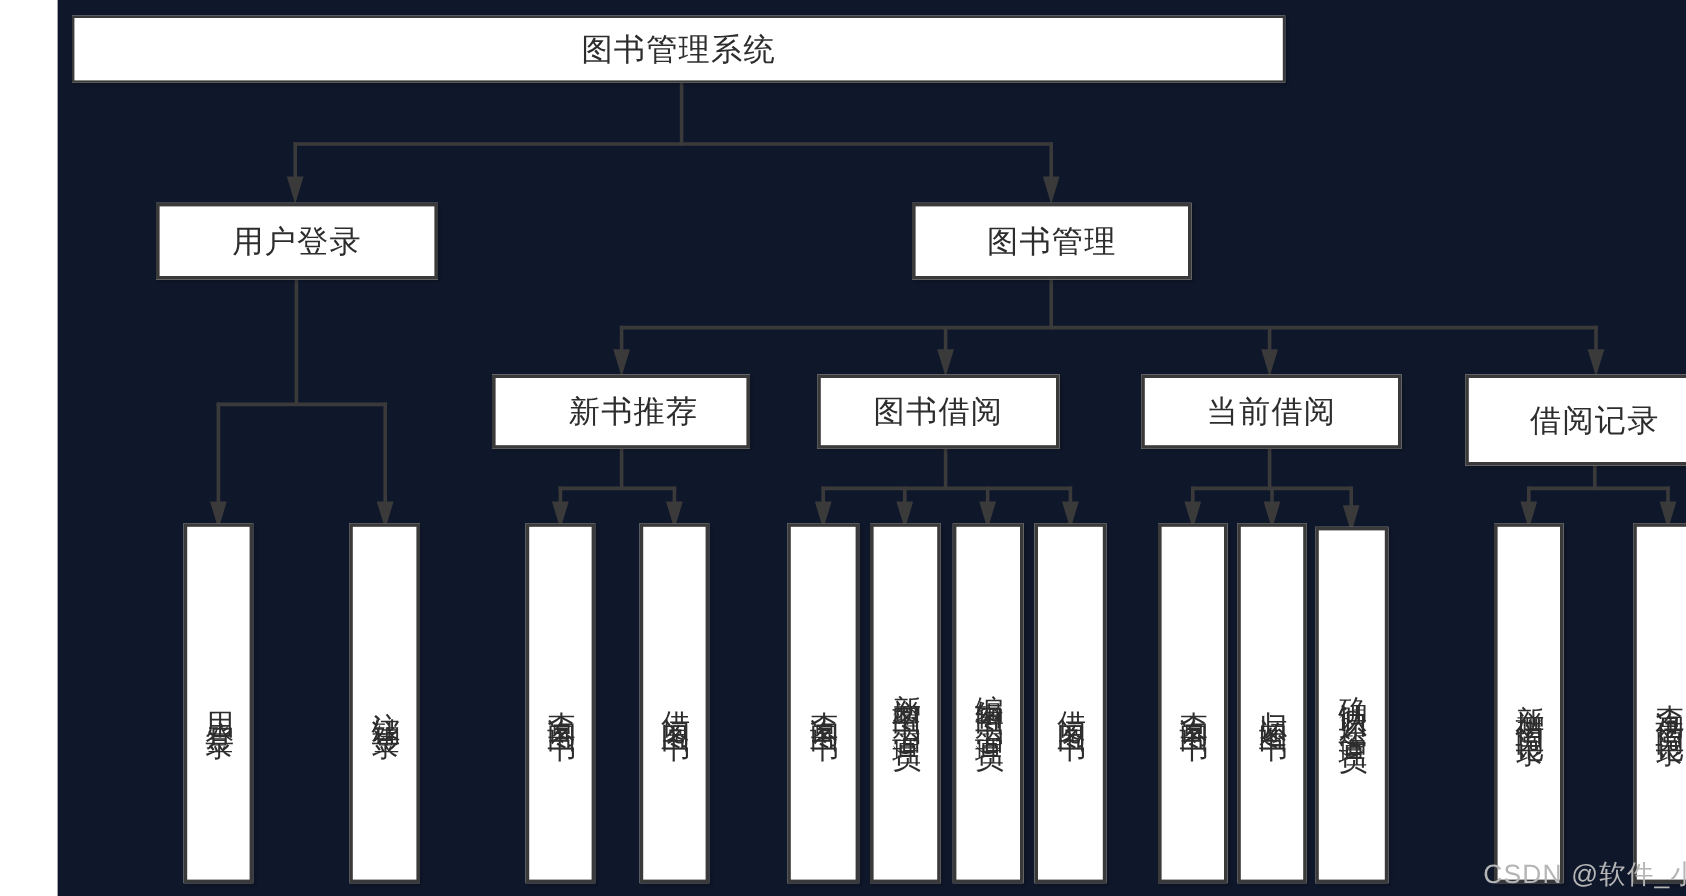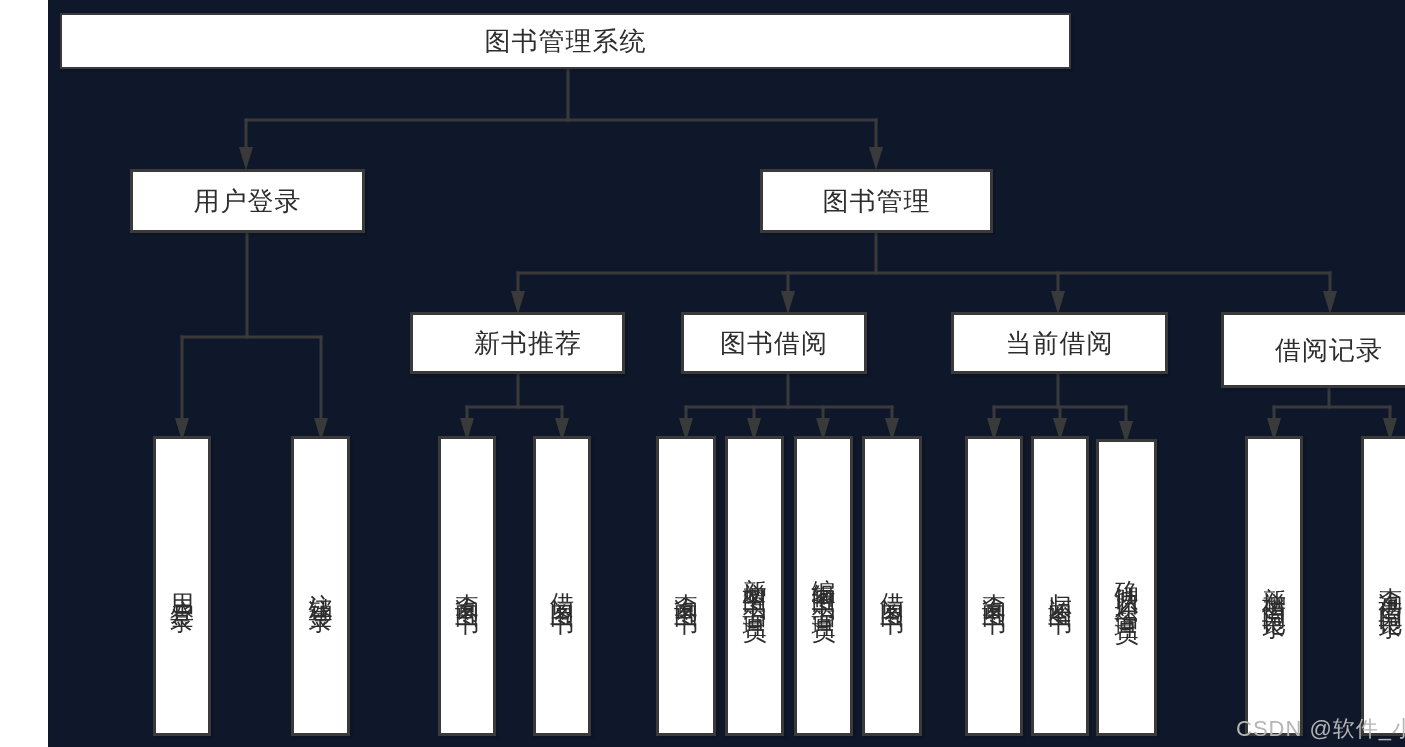--- a/index.html
+++ b/index.html
@@ -158,21 +158,21 @@
   <div class="box hbox" style="left:82px; top:169px; width:235px; height:64px;">
     <span>用户登录</span>
   </div>
   <div class="box hbox" style="left:712px; top:169px; width:233px; height:64px;align-items:center;">
     <span>图书管理</span>
   </div>
 
   <div class="box hbox" style="left:362px; top:312px; width:215px; height:62px;padding-left:21px;">
     <span>新书推荐</span>
   </div>
-  <div class="box hbox" style="left:633px; top:312px; width:186px; height:62px;">
+  <div class="box hbox" style="left:633px; top:312px; width:202px; height:62px;">
     <span>图书借阅</span>
   </div>
   <div class="box hbox" style="left:903px; top:312px; width:217px; height:62px;">
     <span>当前借阅</span>
   </div>
   <div class="box hbox" style="left:1173px; top:312px; width:216px; height:76px;">
     <span>借阅记录</span>
   </div>
 
   <div class="box vbox" style="left:105px; top:436px; width:58px; height:300px;">

